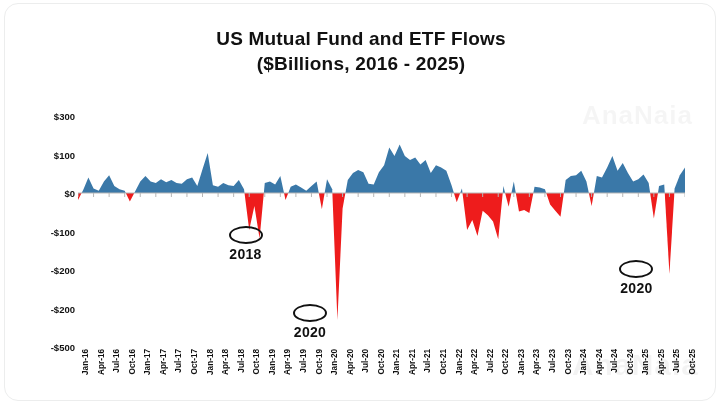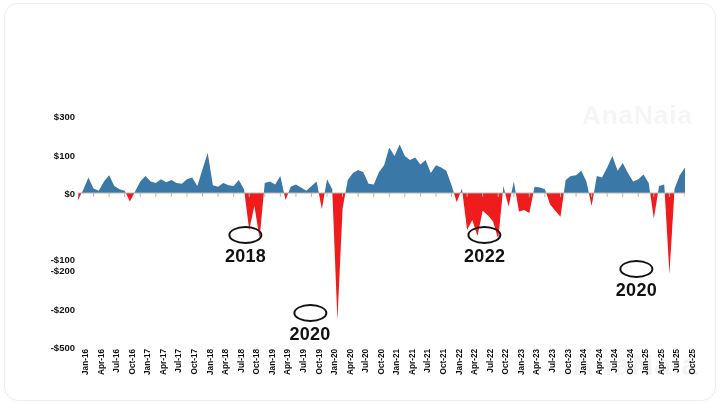--- a/index.html
+++ b/index.html
@@ -100,21 +100,21 @@
     width: 34px;
     height: 18px;
     margin: 0 auto;
     border: 2.6px solid #111111;
     border-radius: 50%;
     box-sizing: border-box;
     background: transparent;
   }
   .callout .yr {
     margin-top: 2px;
-    font-size: 18px;
+    font-size: 14px;
     font-weight: bold;
     color: #111111;
     letter-spacing: 0.3px;
   }
   
   #watermark {
     position: absolute;
     right: 16px;
     bottom: 18px;
     font-size: 30px;
@@ -137,28 +137,32 @@
     pointer-events: none;
     white-space: nowrap;
   }
 </style>
 </head>
 <body>
 
 <div id="screen">
   <div id="card">
 
+    <div id="title-block">
+      <div class="title-line">US Mutual Fund and ETF Flows</div>
+      <div class="title-line">($Billions, 2016 - 2025)</div>
+    </div>
 
     <div id="watermark2">AnaNaia</div>
 
     <div id="ylabels">
         <div class="ylab" style="top: 0px;">$300</div>
         <div class="ylab" style="top: 38.5px;">$100</div>
         <div class="ylab" style="top: 77px;">$0</div>
-        <div class="ylab" style="top: 115.5px; margin-top: 27px;">-$100</div>
+        <div class="ylab" style="top: 115.5px;">-$100</div>
         <div class="ylab" style="top: 154px;">-$200</div>
         <div class="ylab" style="top: 192.5px;">-$200</div>
         <div class="ylab" style="top: 231px;">-$500</div>
       </div>
 
     <div id="plot">
       <svg id="chart-svg" width="607" height="231" viewBox="0 0 607 231">
           <path d="M 3.59 77.00 L 3.59 77.00 L 5.19 73.92 L 10.38 61.60 L 15.56 72.38 L 20.75 74.69 L 25.94 65.45 L 31.13 59.29 L 36.32 70.07 L 41.50 73.15 L 46.69 74.69 L 47.80 77.00 L 47.80 77.00 Z" fill="#3A78A8" stroke="none"></path>
           <path d="M 56.27 77.00 L 56.27 77.00 L 57.07 75.46 L 62.26 65.45 L 67.44 60.06 L 72.63 65.45 L 77.82 66.99 L 83.01 63.14 L 88.20 66.22 L 93.38 63.91 L 98.57 66.99 L 103.76 67.76 L 108.95 63.14 L 114.14 61.60 L 119.32 70.07 L 124.51 53.13 L 129.70 36.96 L 134.89 69.30 L 140.08 70.84 L 145.26 66.99 L 150.45 69.30 L 155.64 70.07 L 160.83 63.91 L 166.02 73.15 L 166.51 77.00 L 166.51 77.00 Z" fill="#3A78A8" stroke="none"></path>
           <path d="M 185.83 77.00 L 185.83 77.00 L 186.77 66.99 L 191.96 65.45 L 197.15 68.53 L 202.33 60.06 L 206.02 77.00 L 206.02 77.00 Z" fill="#3A78A8" stroke="none"></path>
@@ -277,22 +281,18 @@
     <div id="watermark">AnaNaia</div>
 
   <div class="callout" style="left: 240.5px; top: 222px;">
         <div class="ring"></div>
         <div class="yr">2018</div>
       </div>
       <div class="callout" style="left: 305px; top: 300px;">
         <div class="ring"></div>
         <div class="yr">2020</div>
       </div>
-      <div class="callout" style="left: 479.7px; top: 222px;">
-        <div class="ring"></div>
-        <div class="yr">2022</div>
-      </div>
       <div class="callout" style="left: 631.4px; top: 256px;">
         <div class="ring"></div>
         <div class="yr">2020</div>
       </div>
     </div>
 </div>
 
 </body></html>

